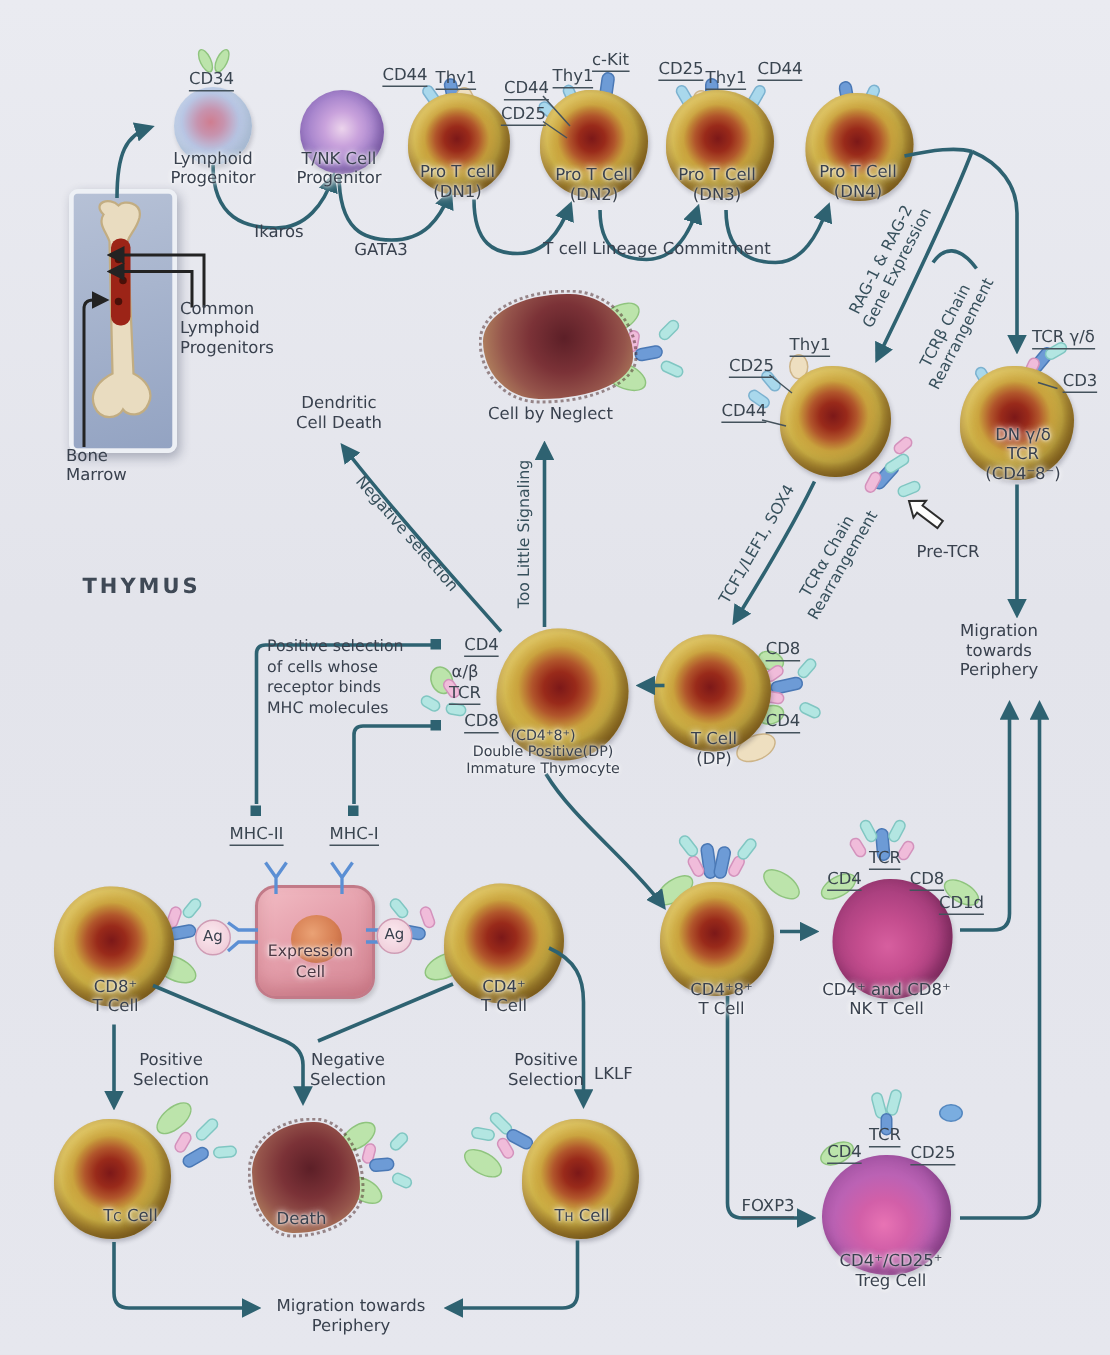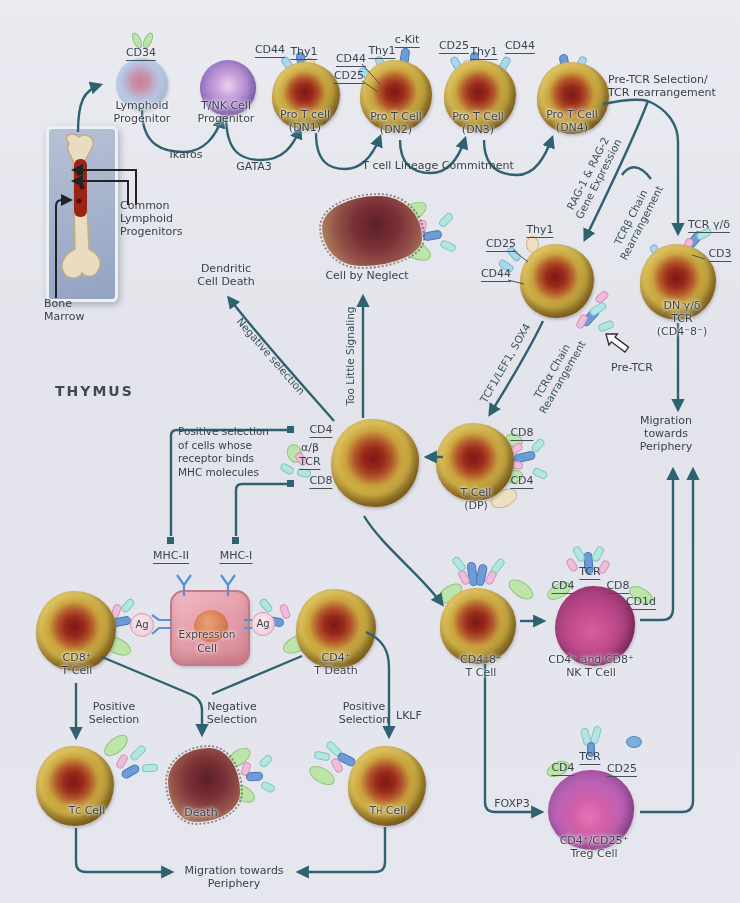--- a/index.html
+++ b/index.html
@@ -267,29 +267,27 @@
   <div class="lbl halo" style="left:396px;top:111px">Pro T Cell
 (DN2)</div>
   <div class="mk" style="left:454px;top:40px">CD25</div>
   <div class="mk" style="left:484px;top:46px">Thy1</div>
   <div class="mk" style="left:520px;top:40px">CD44</div>
   <div class="lbl halo" style="left:478px;top:111px">Pro T Cell
 (DN3)</div>
   <div class="lbl halo" style="left:572px;top:109px">Pro T Cell
 (DN4)</div>
   <div class="lbl" style="left:438px;top:160px">T cell Lineage Commitment</div>
-  <div class="lbl la" style="left:608px;top:74px">Pre-TCR Selection/
-TCR rearrangement</div>
   <div class="rot" style="left:593px;top:176px;transform:translate(-50%,-50%) rotate(-63deg)">RAG-1 &amp; RAG-2
 Gene Expression</div>
   <div class="rot" style="left:636px;top:220px;transform:translate(-50%,-50%) rotate(-63deg)">TCRβ Chain
 Rearrangement</div>
   <div class="mk" style="left:709px;top:219px">TCR γ/δ</div>
   <div class="mk" style="left:720px;top:248px">CD3</div>
-  <div class="lbl halo" style="left:682px;top:300px">DN γ/δ TCR
+  <div class="lbl halo" style="left:682px;top:284px">DN γ/δ TCR
 (CD4⁻8⁻)</div>
   <div class="mk" style="left:540px;top:224px">Thy1</div>
   <div class="mk" style="left:501px;top:238px">CD25</div>
   <div class="mk" style="left:496px;top:268px">CD44</div>
   <div class="lbl" style="left:632px;top:362px">Pre-TCR</div>
   <div class="rot" style="left:505px;top:363px;transform:translate(-50%,-50%) rotate(-60deg)">TCF1/LEF1, SOX4</div>
   <div class="rot" style="left:557px;top:374px;transform:translate(-50%,-50%) rotate(-60deg)">TCRα Chain
 Rearrangement</div>
   <div class="lbl" style="left:666px;top:415px">Migration
 towards
@@ -301,32 +299,35 @@
   <div class="rot" style="left:350px;top:356px;transform:translate(-50%,-50%) rotate(-90deg);white-space:nowrap">Too Little Signaling</div>
   <div class="lbl la thy" style="left:55px;top:383px">THYMUS</div>
   <div class="lbl la note" style="left:178px;top:425px">Positive selection
 of cells whose
 receptor binds
 MHC molecules</div>
   <div class="mk" style="left:321px;top:424px">CD4</div>
   <div class="lbl" style="left:310px;top:442px;white-space:nowrap">α/β</div>
   <div class="mk" style="left:310px;top:456px">TCR</div>
   <div class="mk" style="left:321px;top:475px">CD8</div>
+  <div class="lbl sm halo" style="left:362px;top:485px">(CD4⁺8⁺)
+Double Positive(DP)
+Immature Thymocyte</div>
   <div class="mk" style="left:522px;top:427px">CD8</div>
   <div class="mk" style="left:522px;top:475px">CD4</div>
   <div class="lbl halo" style="left:476px;top:487px">T Cell
 (DP)</div>
   <div class="mk" style="left:171px;top:550px">MHC-II</div>
   <div class="mk" style="left:236px;top:550px">MHC-I</div>
   <div class="lbl note halo" style="left:207px;top:628px;color:#4a3843">Expression
 Cell</div>
   <div class="lbl halo" style="left:77px;top:652px">CD8⁺
 T Cell</div>
   <div class="lbl halo" style="left:336px;top:652px">CD4⁺
-T Death</div>
+T Cell</div>
   <div class="lbl" style="left:114px;top:701px">Positive
 Selection</div>
   <div class="lbl" style="left:232px;top:701px">Negative
 Selection</div>
   <div class="lbl" style="left:364px;top:701px">Positive
 Selection</div>
   <div class="lbl la" style="left:396px;top:710px">LKLF</div>
   <div class="lbl halo" style="left:87px;top:805px"><span>T</span><span class="sub">C</span><span> Cell</span></div>
   <div class="lbl halo" style="left:201px;top:807px">Death</div>
   <div class="lbl halo" style="left:388px;top:805px"><span>T</span><span class="sub">H</span><span> Cell</span></div>

